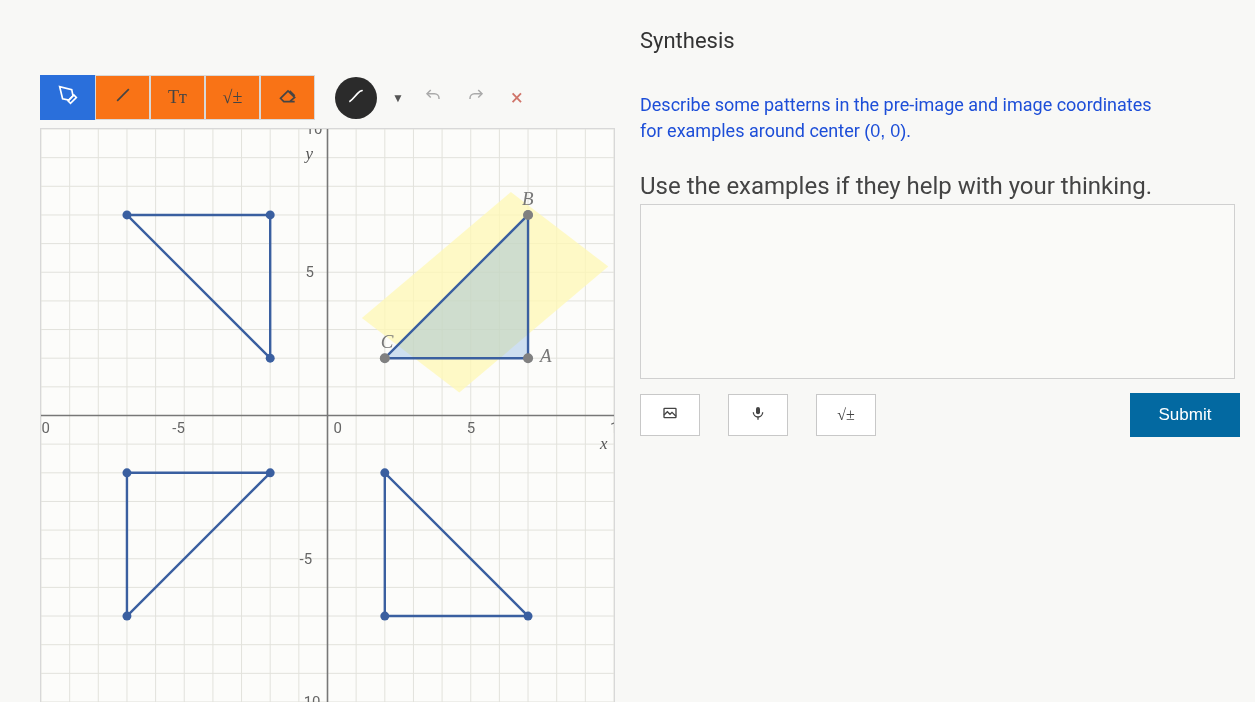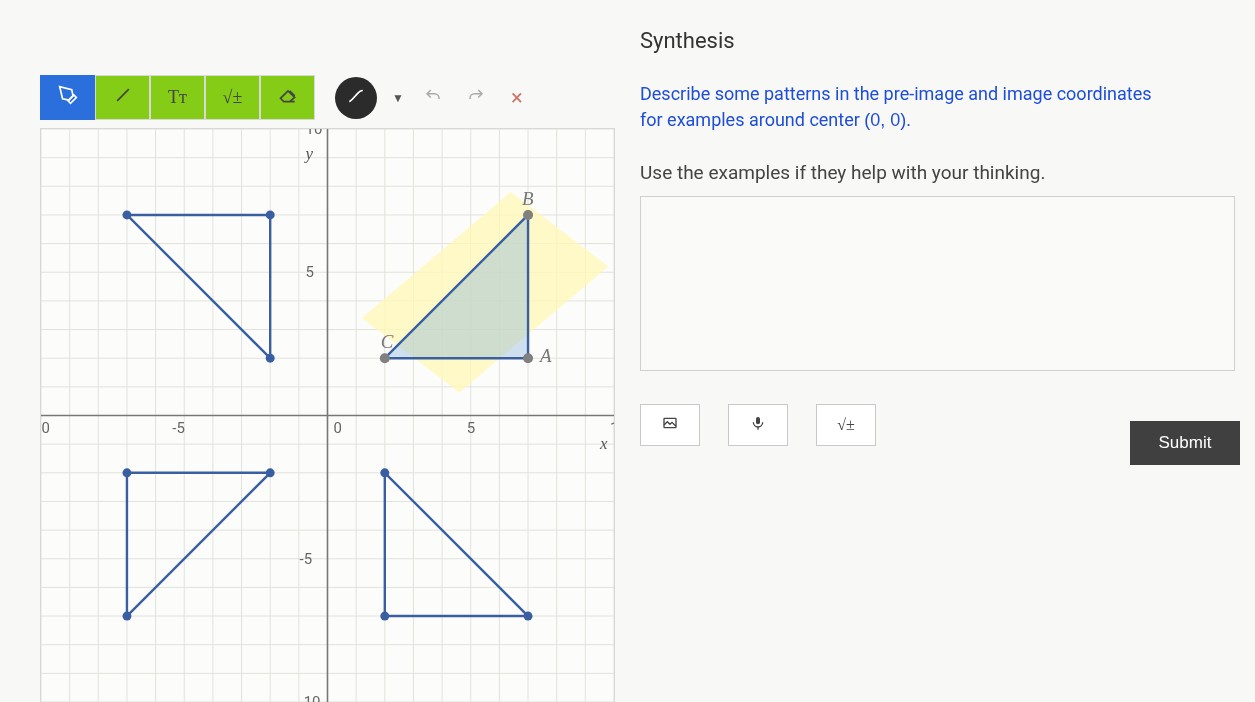--- a/index.html
+++ b/index.html
@@ -23,21 +23,21 @@
     align-items: center;
     gap: 0;
     margin-bottom: 8px;
   }
   .tool-btn {
     width: 55px;
     height: 45px;
     display: flex;
     align-items: center;
     justify-content: center;
-    background: #84cc16;
+    background: #f97316;
     border: 1px solid #d8d8d8;
     cursor: pointer;
     font-size: 18px;
     color: #444;
     font-family: Georgia, serif;
   }
   .tool-btn.active {
     background: #2a6fdb;
     color: #fff;
     border-color: #2a6fdb;
@@ -79,33 +79,33 @@
   .right-panel {
     position: absolute;
     left: 640px;
     top: 28px;
     width: 600px;
   }
   .heading {
     font-size: 22px;
     font-weight: 400;
     color: #333;
-    margin-bottom: 28px;
+    margin-bottom: 39px;
   }
   .prompt {
     font-size: 18px;
     line-height: 1.45;
     color: #1d4ed8;
     margin-bottom: 28px;
   }
   .math-coords { font-family: Liberation Sans, sans-serif; }
   .instruction {
-    font-size: 19px;
+    font-size: 24px;
     color: #444;
-    margin-bottom: 12px;
+    margin-bottom: 4px;
   }
   .answer-box {
     width: 595px;
     height: 175px;
     border: 1px solid #d0d0d0;
     background: #fafaf8;
     margin-bottom: 14px;
   }
   .answer-controls {
     display: flex;
@@ -118,26 +118,26 @@
     background: #fff;
     display:flex; align-items:center; justify-content:center;
     cursor:pointer;
     font-size: 16px;
     color:#444;
     font-family: Georgia, serif;
   }
   .submit-btn {
     margin-left: auto;
     width: 110px; height: 44px;
-    background: #404040;
+    background: #0369a1;
     color: #fff;
     border: none;
     font-size: 17px;
     cursor: pointer;
-    display:flex;align-items:center;justify-content:center;margin-top:36px;
+    display:flex;align-items:center;justify-content:center;
   }
 </style>
 </head>
 <body>
 
 <div class="left-panel">
   <div class="toolbar">
     <div class="tool-btn active">
       <span>
         <svg viewBox="0 0 24 24" fill="none" stroke="currentColor" stroke-width="2">

